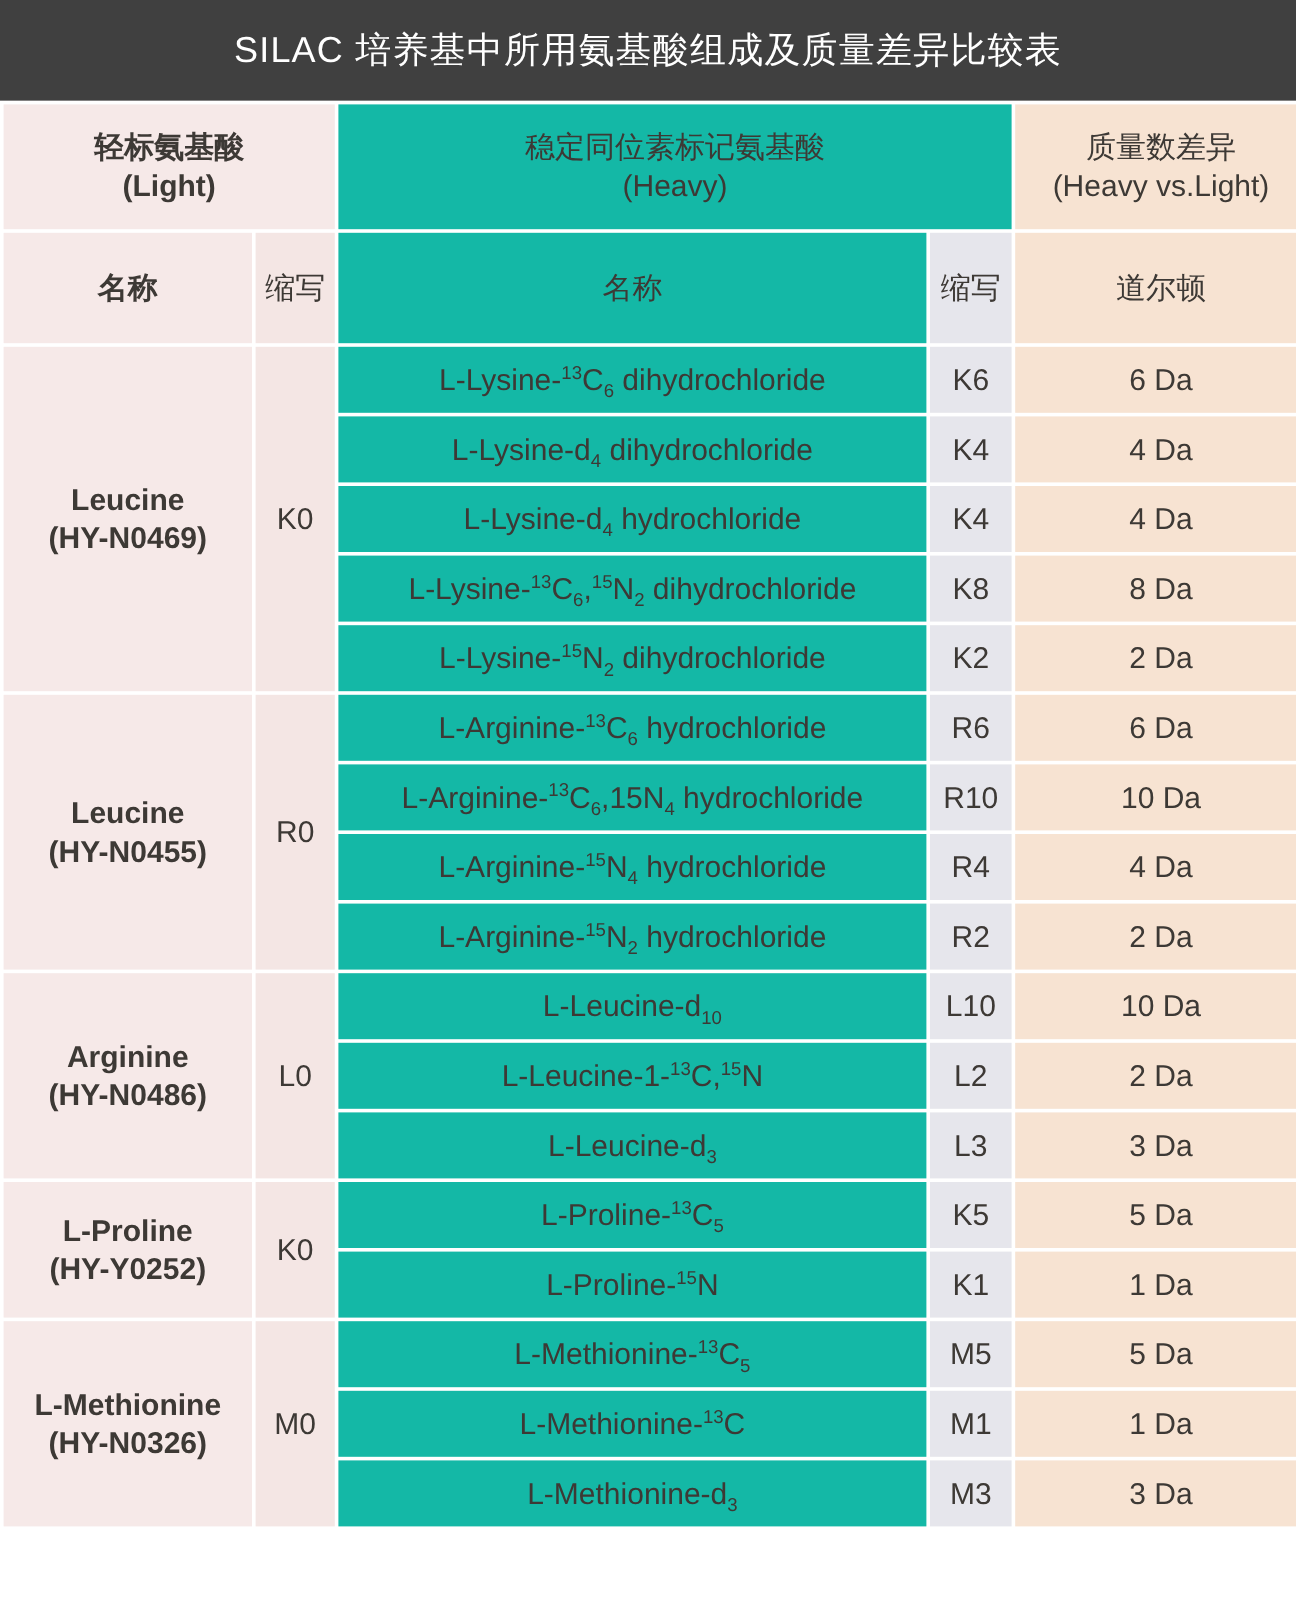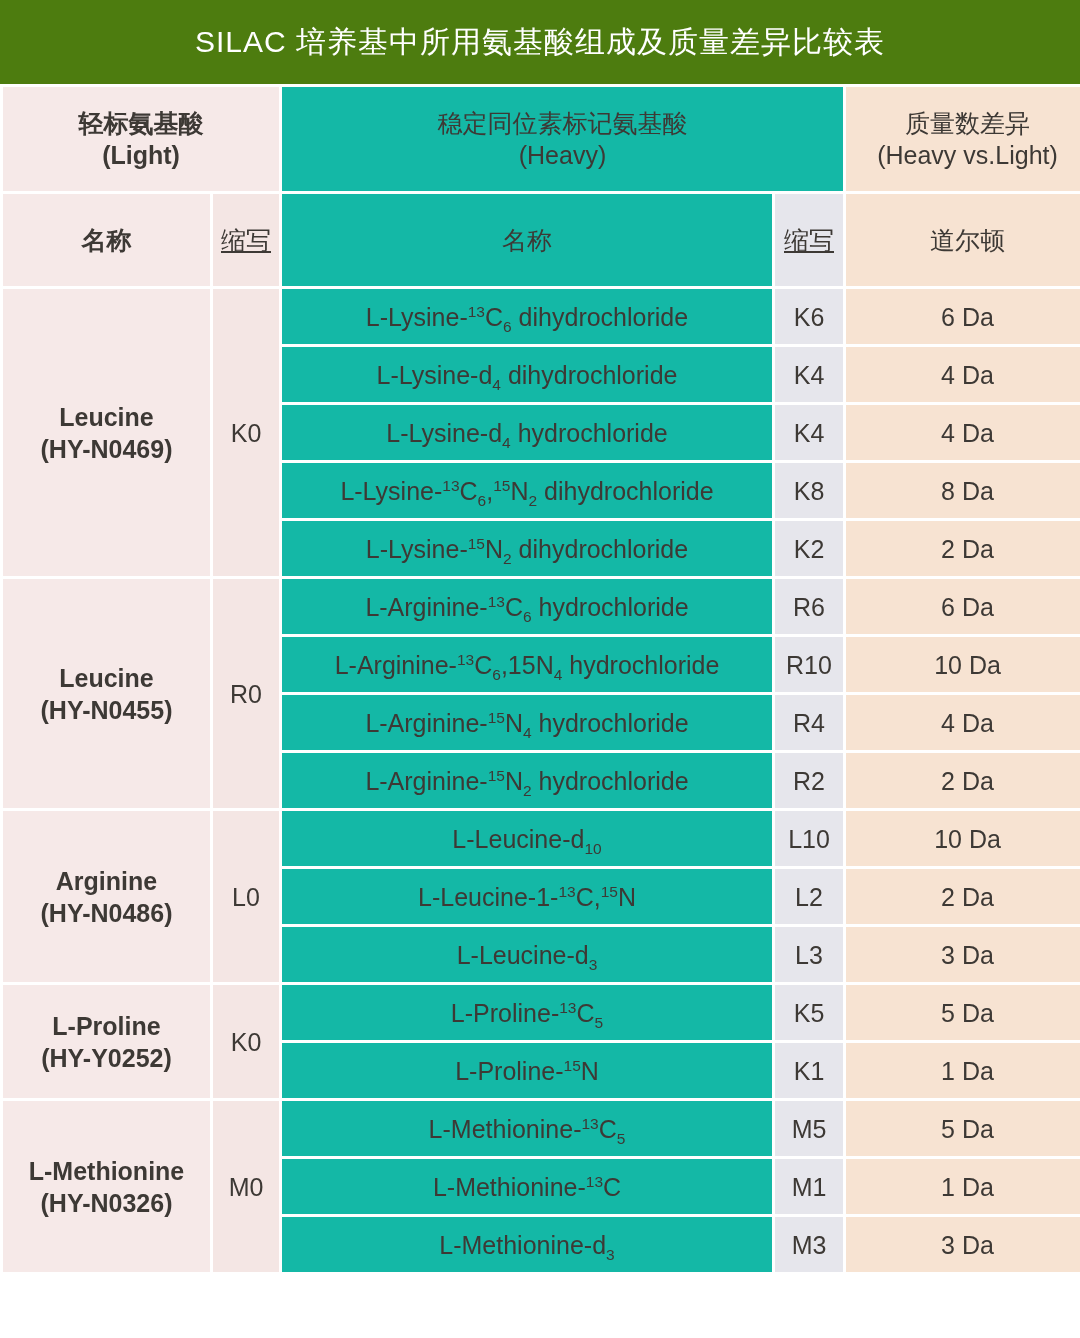--- a/index.html
+++ b/index.html
@@ -12,21 +12,21 @@
     width: 1080px;
     height: 1338px;
     overflow: hidden;
     color: #3a3a3a;
   }
 
   
   .title-bar {
     width: 1080px;
     height: 84px;
-    background: #4d7c0f;
+    background: #404040;
     display: flex;
     align-items: center;
     justify-content: center;
     box-sizing: border-box;
   }
   .title-text {
     color: #ffffff;
     font-size: 30px;
     letter-spacing: 1px;
     white-space: nowrap;
@@ -64,21 +64,20 @@
     height: 104px;
     padding: 8px 6px;
   }
   .hdr-sub td {
     font-size: 26px;
     height: 92px;
   }
   .vert-label {
     display: inline-block;
     line-height: 1.15;
-    text-decoration: underline;
   }
 
   
   td.heavy-name {
     text-align: left;
     padding-left: 16px;
     font-size: 25px;
     white-space: nowrap;
   }
 

